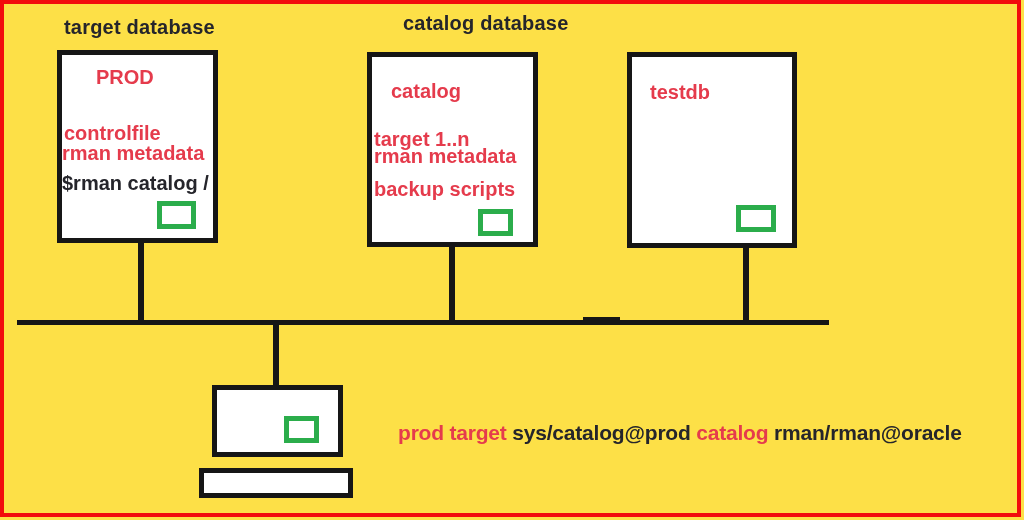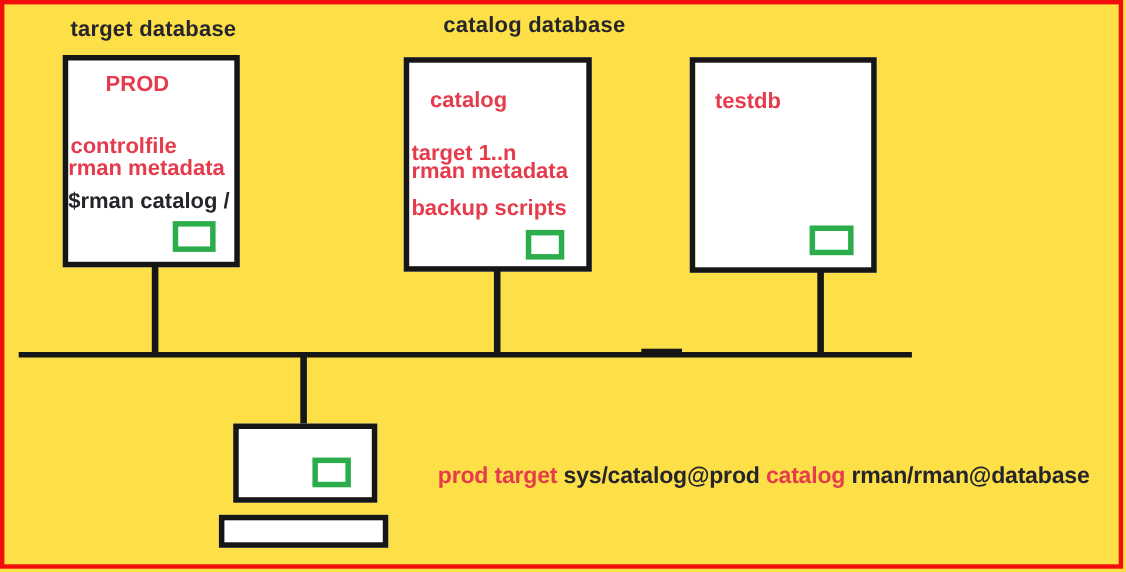--- a/index.html
+++ b/index.html
@@ -144,17 +144,17 @@
   <div class="wire" style="left:17px; top:320px; width:812px; height:5px;"></div>
   <div class="wire" style="left:583px; top:317px; width:37px; height:5px;"></div>
   <div class="wire" style="left:273px; top:322px; width:6px; height:66px;"></div>
 
   <div class="monitor">
     <div class="marker mon-m"></div>
   </div>
   <div class="keyboard"></div>
 
   <div class="command">
-    <span class="red-text">prod target </span><span class="black-text">sys/catalog@prod </span><span class="red-text">catalog </span><span class="black-text">rman/rman@database</span>
+    <span class="red-text">prod target </span><span class="black-text">sys/catalog@prod </span><span class="red-text">catalog </span><span class="black-text">rman/rman@oracle</span>
   </div>
 
   <div class="frame"></div>
 </div>
 
 </body></html>

